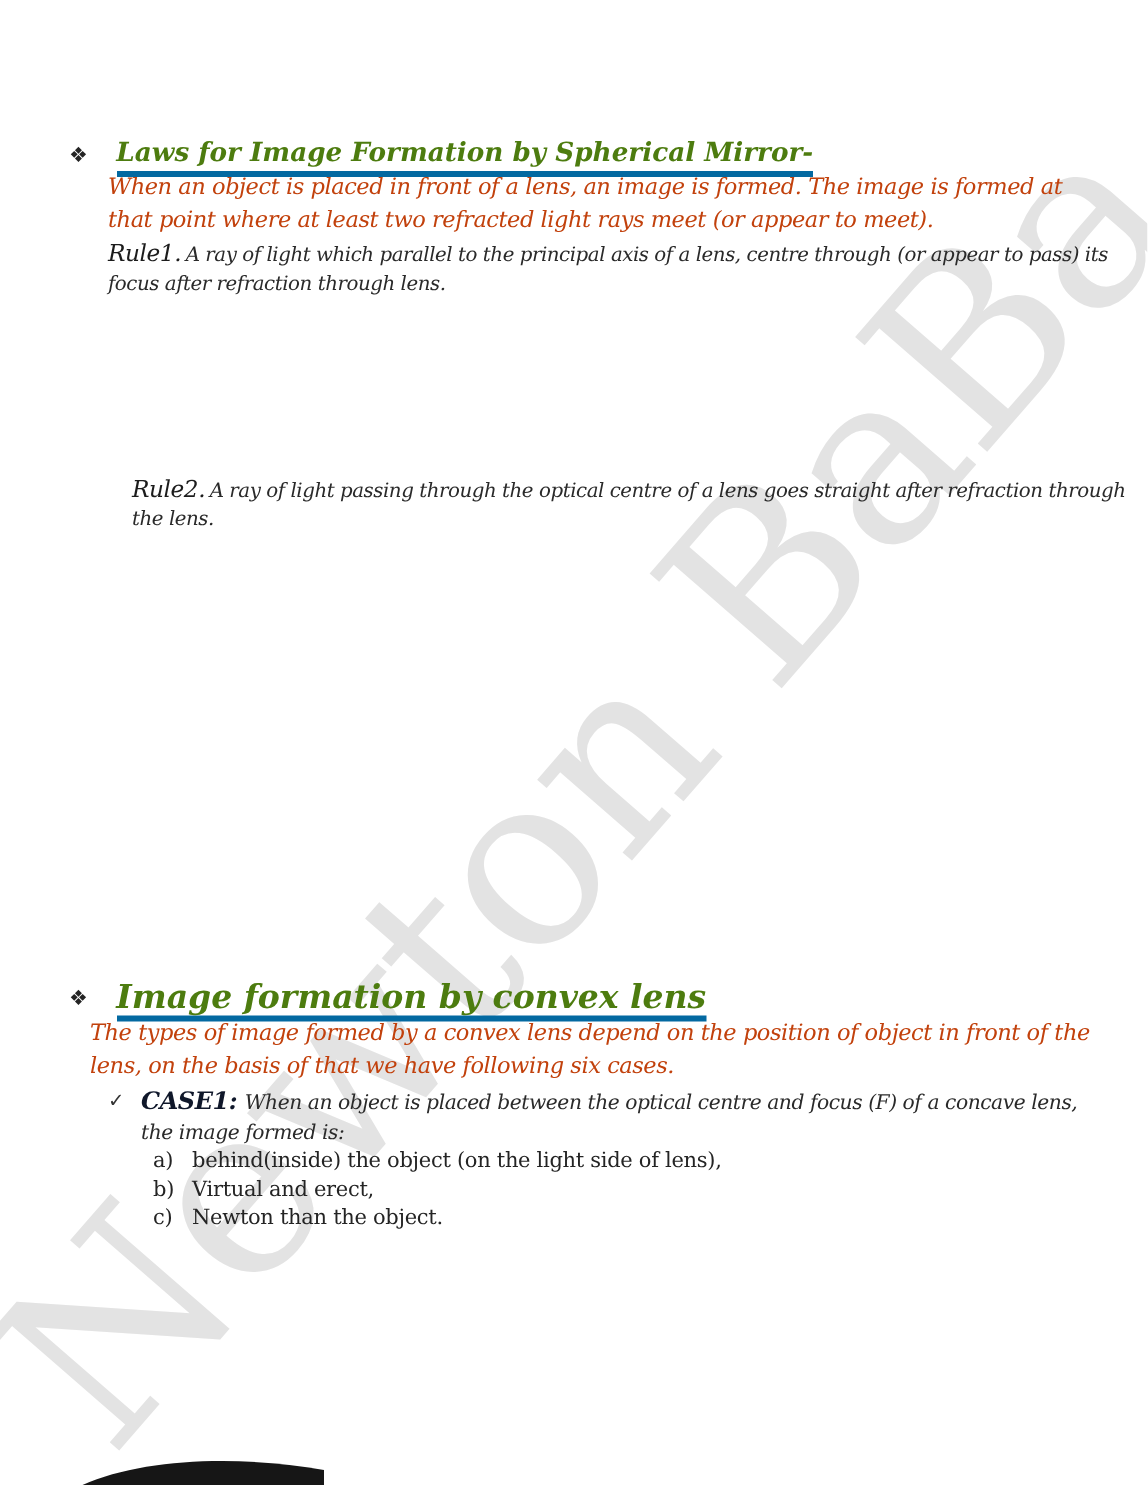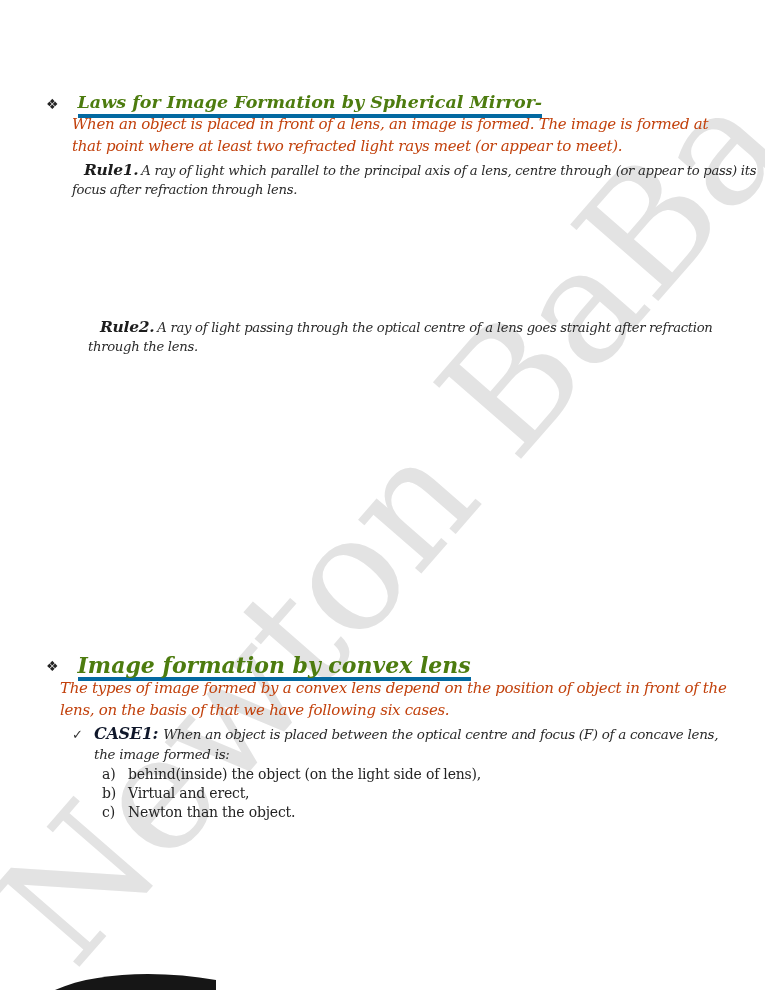--- a/index.html
+++ b/index.html
@@ -42,21 +42,21 @@
   }
   .h1-size{font-size:17.5px;line-height:21px;}
   .h2-size{font-size:22px;line-height:22px;}
   .intro{
     font-style:italic;
     font-size:15px;line-height:21.5px;
     letter-spacing:-0.3px;
     color:#c2410c;
   }
   .rule{font-size:13.2px;line-height:19px;font-style:italic;letter-spacing:-0.3px;color:#2a2a2a;}
-  .rule-label{font-weight:bold;font-size:15.5px;font-style:italic;color:#1c1c1c;padding-right:3px;margin-left:12px;}
+  .rule-label{font-weight:normal;font-size:15.5px;font-style:italic;color:#1c1c1c;padding-right:3px;}
   .case-row{display:flex;align-items:flex-start;}
   .check{
     font-family:"DejaVu Sans","Liberation Sans",sans-serif;
     font-size:13px;line-height:19px;color:#333;
     width:22px;flex:0 0 22px;padding-top:1px;
   }
   .case-body{font-size:13.5px;line-height:19.5px;font-style:italic;letter-spacing:-0.3px;color:#2a2a2a;width:648px;}
   .case-label{font-weight:bold;font-style:italic;font-size:16px;color:#0f172a;padding-right:5px;}
   .sublist{font-size:14px;line-height:18.8px;letter-spacing:-0.2px;color:#242424;}
   .sublist .li{display:flex;}

